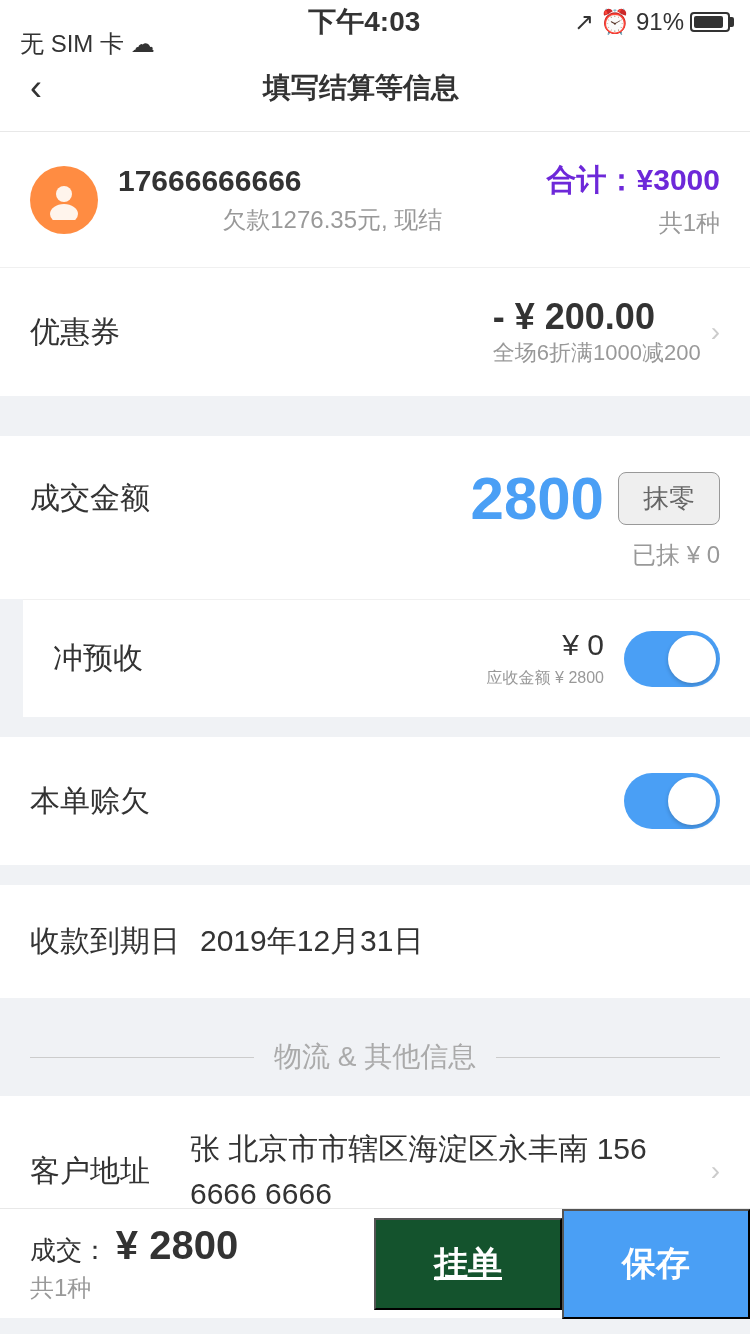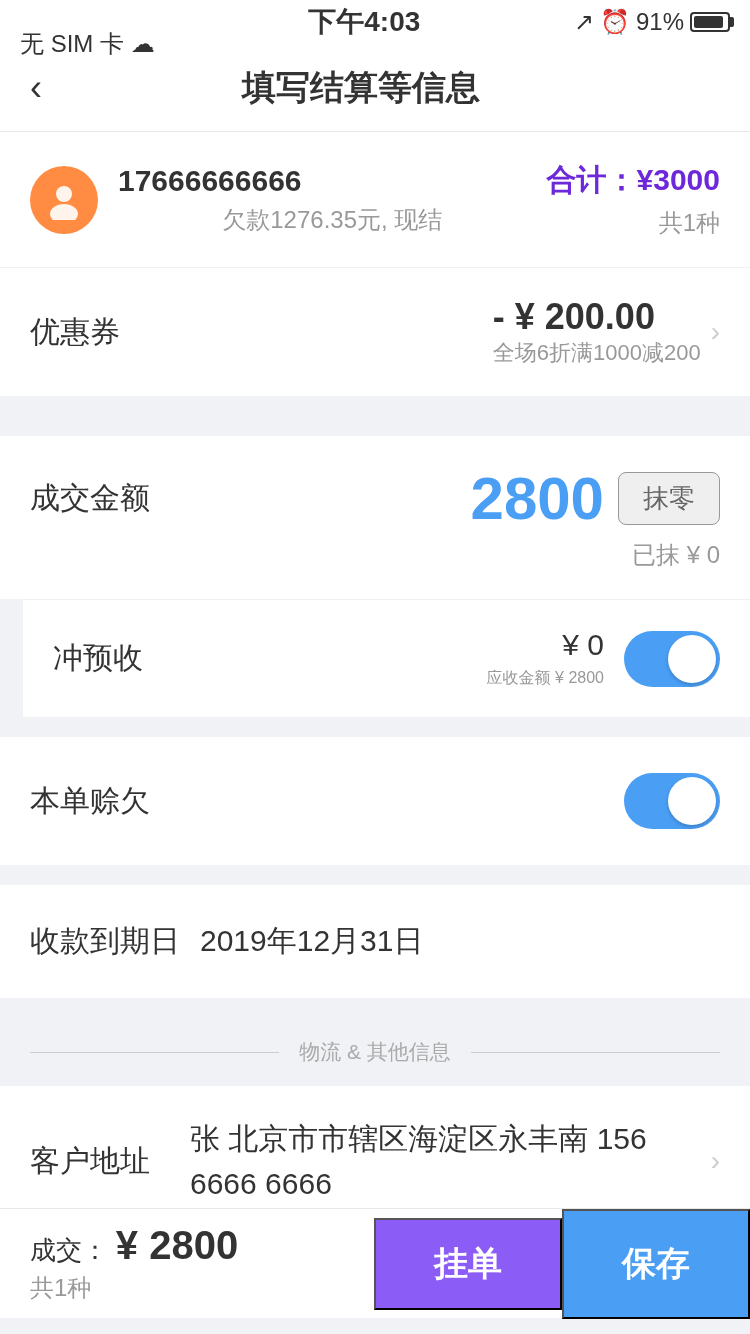--- a/index.html
+++ b/index.html
@@ -47,21 +47,21 @@
     }
     .nav-back {
       font-size: 36px;
       color: #333;
       cursor: pointer;
       padding: 10px 20px 10px 0;
     }
     .nav-title {
       flex: 1;
       text-align: center;
-      font-size: 34px;
+      font-size: 28px;
       font-weight: 600;
       color: #333;
       margin-right: 60px;
     }
 
     
     .section-white {
       background: #fff;
       margin-bottom: 20px;
     }
@@ -178,21 +178,21 @@
     
     .logistics-divider {
       background: #f0f2f5;
       display: flex;
       align-items: center;
       justify-content: center;
       padding: 20px 30px;
       margin-bottom: 0;
     }
     .logistics-line { flex: 1; height: 1px; background: #ccc; }
-    .logistics-text { font-size: 21px; color: #aaa; padding: 0 20px; }
+    .logistics-text { font-size: 28px; color: #aaa; padding: 0 20px; }
 
     
     .address-section {
       background: #fff;
       display: flex;
       align-items: center;
       padding: 30px;
       margin-bottom: 0;
     }
     .address-label { font-size: 30px; color: #333; margin-right: 20px; flex-shrink: 0; width: 140px; }
@@ -212,24 +212,25 @@
     }
     .bottom-summary {
       flex: 1;
       padding: 0 30px;
     }
     .bottom-deal { font-size: 26px; color: #333; }
     .bottom-amount { font-size: 40px; font-weight: 700; color: #333; }
     .bottom-count { font-size: 24px; color: #999; margin-top: 4px; }
     .btn-hold {
       width: 188px; height: 92px;
-      background: #8b5cf6;
+      background: #14532d;
       display: flex; align-items: center; justify-content: center;
       font-size: 34px; font-weight: 600; color: #fff;
       cursor: pointer;
+      text-decoration: underline;
     }
     .btn-save {
       width: 188px; height: 110px;
       background: #4a9ff5;
       display: flex; align-items: center; justify-content: center;
       font-size: 34px; font-weight: 600; color: #fff;
       cursor: pointer;
     }
 
     .content-area {

